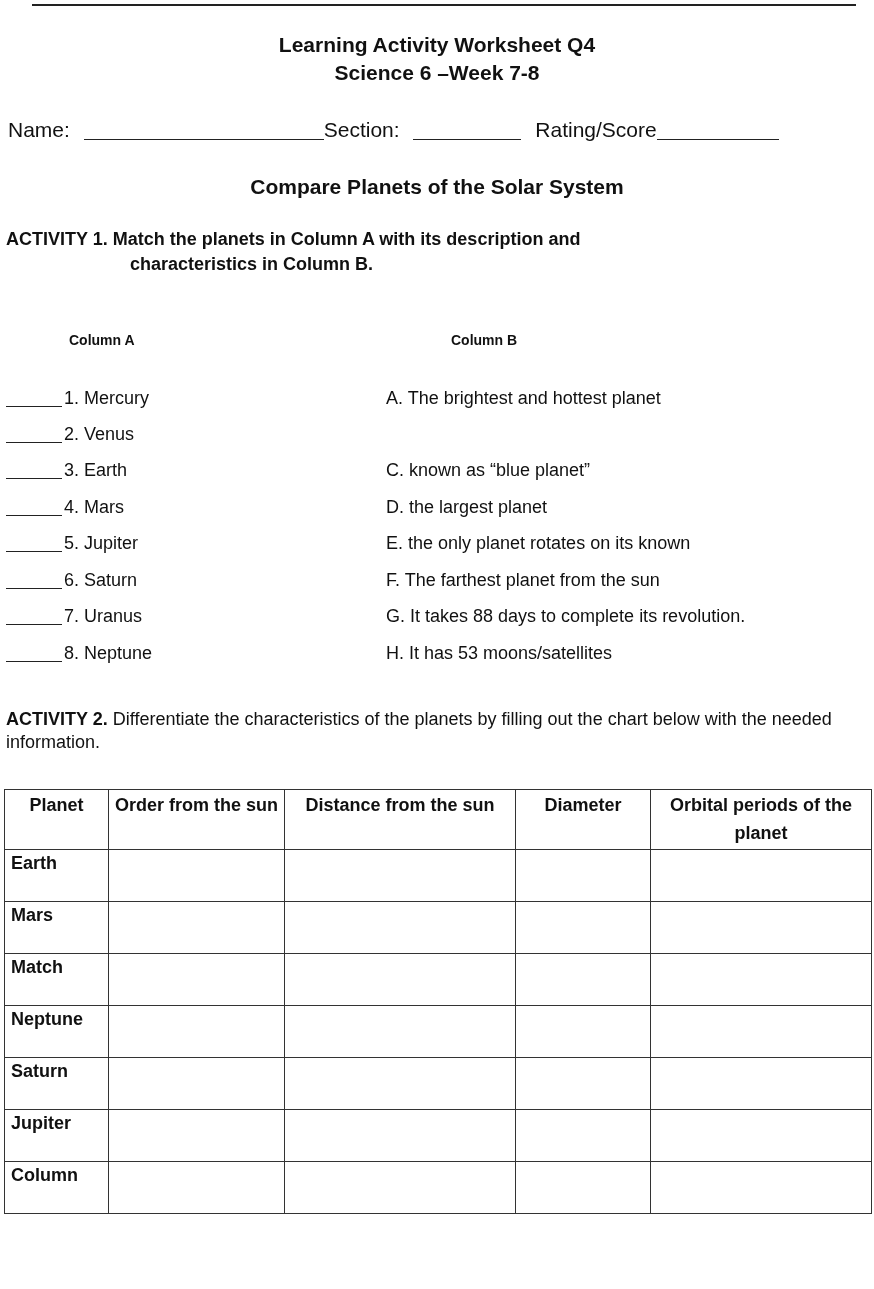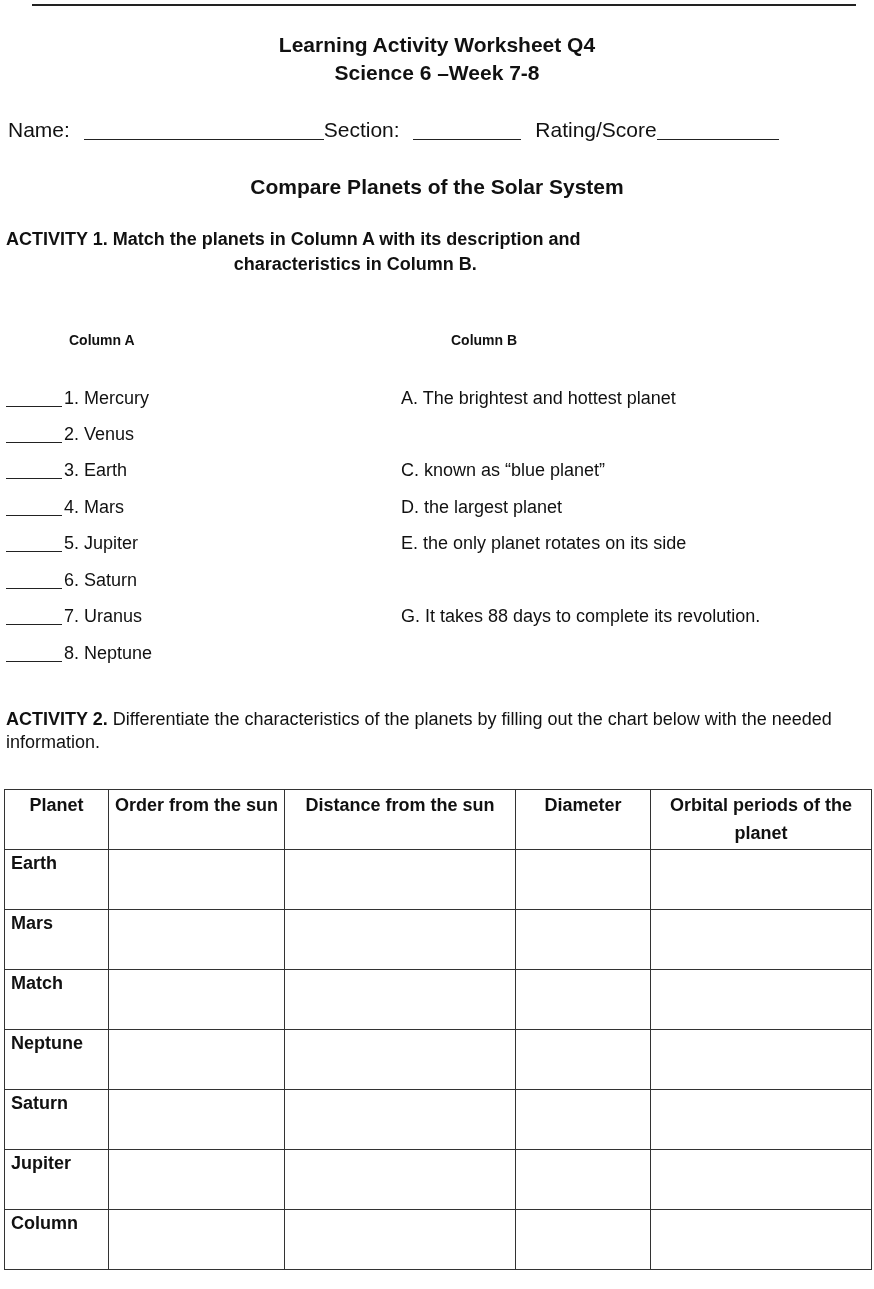--- a/index.html
+++ b/index.html
@@ -8,34 +8,34 @@
     font-family: "Liberation Sans", sans-serif; color: #111111;
   }
   .top-rule { position: absolute; left: 32px; top: 4px; width: 824px; height: 2px; background: #222; }
   .title { position: absolute; left: 0; width: 874px; text-align: center; font-weight: bold; font-size: 21px; }
   .title.t1 { top: 33px; }
   .title.t2 { top: 61px; }
   .fields { position: absolute; left: 8px; top: 118px; font-size: 21px; white-space: nowrap; }
   .blank { display: inline-block; border-bottom: 1.5px solid #222; height: 20px; vertical-align: baseline; margin-bottom: -3px; }
   .section-title { position: absolute; left: 0; width: 874px; text-align: center; top: 175px; font-size: 21px; font-weight: bold; }
   .act1 { position: absolute; left: 6px; top: 227px; font-size: 18px; font-weight: bold; line-height: 25px; }
-  .act1 .indent { padding-left: 124px; display: block; text-align: center; }
+  .act1 .indent { padding-left: 124px; display: block; }
   .col-head { position: absolute; top: 332px; font-size: 14px; font-weight: bold; }
   .colA-head { left: 69px; }
   .colB-head { left: 451px; }
   .match-row { position: absolute; left: 6px; width: 860px; height: 24px; font-size: 18px; }
   .match-row .ans { position: absolute; left: 0; top: 0; width: 56px; height: 18px; border-bottom: 1.5px solid #222; }
   .match-row .a-text { position: absolute; left: 58px; top: 0; }
-  .match-row .b-text { position: absolute; left: 380px; top: 0; margin-left: 15px; }
+  .match-row .b-text { position: absolute; left: 380px; top: 0; }
   .act2 { position: absolute; left: 6px; top: 708px; font-size: 18px; line-height: 23px; width: 860px; }
   .act2 b { font-weight: bold; }
   table.chart { position: absolute; left: 4px; top: 789px; border-collapse: collapse; }
   table.chart th, table.chart td { border: 1.5px solid #333; font-size: 18px; }
   table.chart th { font-weight: bold; text-align: center; vertical-align: top; line-height: 28px; padding: 1px 4px 2px; height: 54px; }
-  table.chart td { height: 48px; vertical-align: top; padding: 3px 6px 8px; }
+  table.chart td { height: 48px; vertical-align: top; padding: 3px 6px 0; }
   table.chart td.planet { font-weight: bold; }
 </style>
 </head>
 <body>
 
 <div class="top-rule"></div>
 
 <div class="title t1">Learning Activity Worksheet Q4</div>
 <div class="title t2">Science 6 –Week 7-8</div>
 
@@ -71,34 +71,36 @@
   <span class="b-text">C. known as “blue planet”</span>
 </div>
 <div class="match-row" style="top:497px;">
   <span class="ans"></span>
   <span class="a-text">4. Mars</span>
   <span class="b-text">D. the largest planet</span>
 </div>
 <div class="match-row" style="top:533px;">
   <span class="ans"></span>
   <span class="a-text">5. Jupiter</span>
-  <span class="b-text">E. the only planet rotates on its side</span>
+  <span class="b-text">E. the only planet rotates on its known</span>
 </div>
 <div class="match-row" style="top:570px;">
   <span class="ans"></span>
   <span class="a-text">6. Saturn</span>
+  <span class="b-text">F. The farthest planet from the sun</span>
 </div>
 <div class="match-row" style="top:606px;">
   <span class="ans"></span>
   <span class="a-text">7. Uranus</span>
   <span class="b-text">G. It takes 88 days to complete its revolution.</span>
 </div>
 <div class="match-row" style="top:643px;">
   <span class="ans"></span>
   <span class="a-text">8. Neptune</span>
+  <span class="b-text">H. It has 53 moons/satellites</span>
 </div>
 
 <div class="act2"><b>ACTIVITY 2.</b><span> Differentiate the characteristics of the planets by filling out the chart below with the needed information.</span></div>
 
 <table class="chart">
   <thead>
     <tr>
       <th style="width:95px;">Planet</th>
       <th style="width:167px;">Order from the sun</th>
       <th style="width:222px;">Distance from the sun</th>

